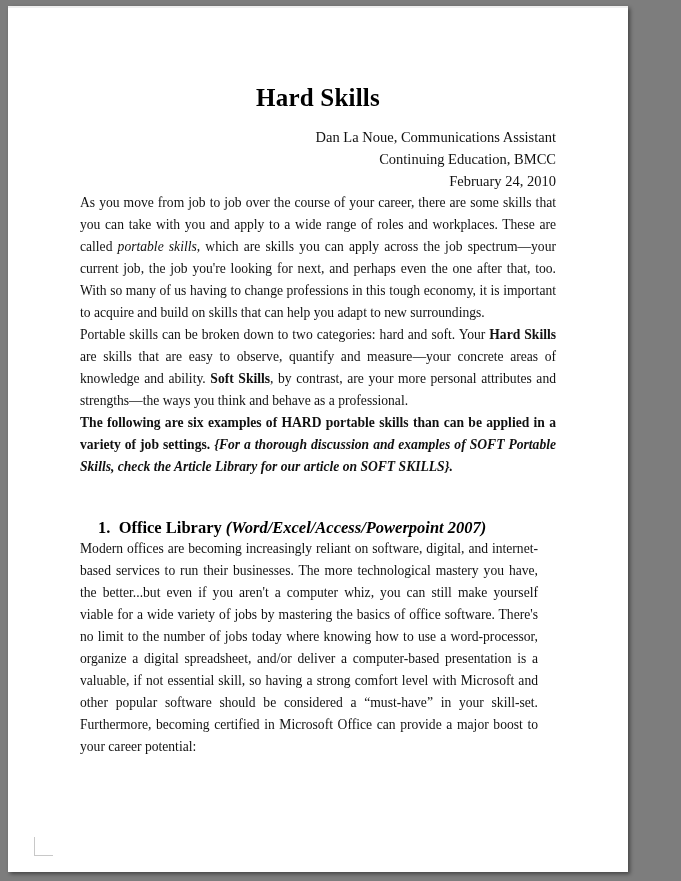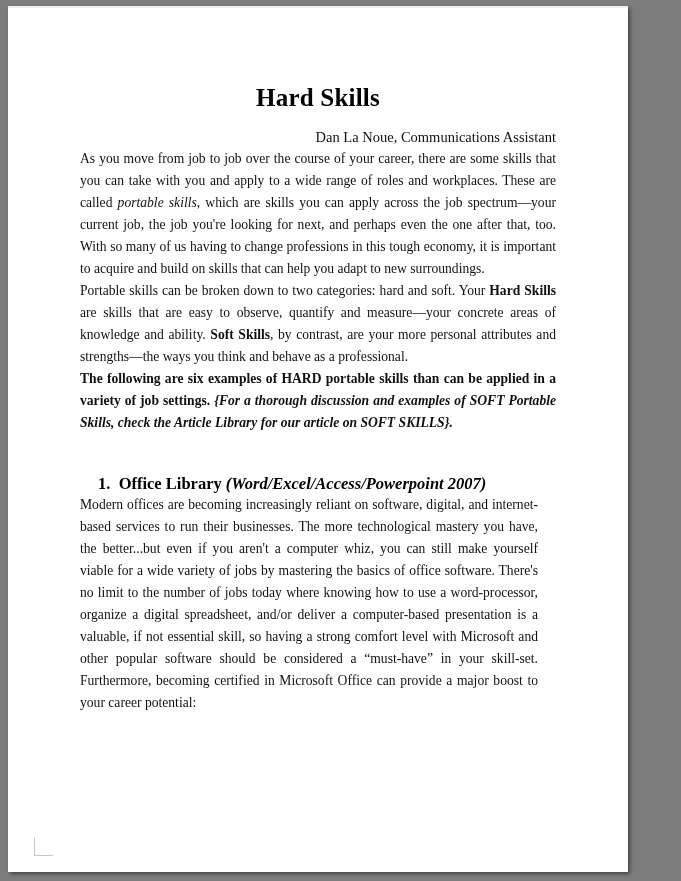--- a/index.html
+++ b/index.html
@@ -103,20 +103,22 @@
 <body>
 
 <div class="page">
   <div class="page-noise-top"></div>
   <div class="content">
 
     <h1 class="doc-title">Hard Skills</h1>
 
     <div class="byline">
       <div>Dan La Noue, Communications Assistant</div>
+      <div>Continuing Education, BMCC</div>
+      <div>February 24, 2010</div>
     </div>
 
     <p class="body para-1"><span>As you move from job to job over the course of your career, there are some skills that you can take with you and apply to a wide range of roles and workplaces.  These are called </span><em class="i">portable skills</em><span>, which are skills you can apply across the job spectrum—your current job, the job you're looking for next, and perhaps even the one after that, too.  With so many of us having to change professions in this tough economy, it is important to acquire and build on skills that can help you adapt to new surroundings.</span></p>
 
     <p class="body para-2"><span>Portable skills can be broken down to two categories: hard and soft.  Your </span><strong class="b">Hard Skills</strong><span> are skills that are easy to observe, quantify and measure—your concrete areas of knowledge and ability.  </span><strong class="b">Soft Skills</strong><span>, by contrast, are your more personal attributes and strengths—the ways you think and behave as a professional.</span></p>
 
     <p class="body para-3"><span>The following are six examples of HARD portable skills than can be applied in a variety of job settings.  </span><span class="bi">{For a thorough discussion and examples of SOFT Portable Skills, check the Article Library for our article on SOFT SKILLS}.</span></p>
 
     <div class="heading-num"><span>1.</span>&nbsp; <span>Office Library</span> <span class="ital">(Word/Excel/Access/Powerpoint 2007)</span></div>
 

